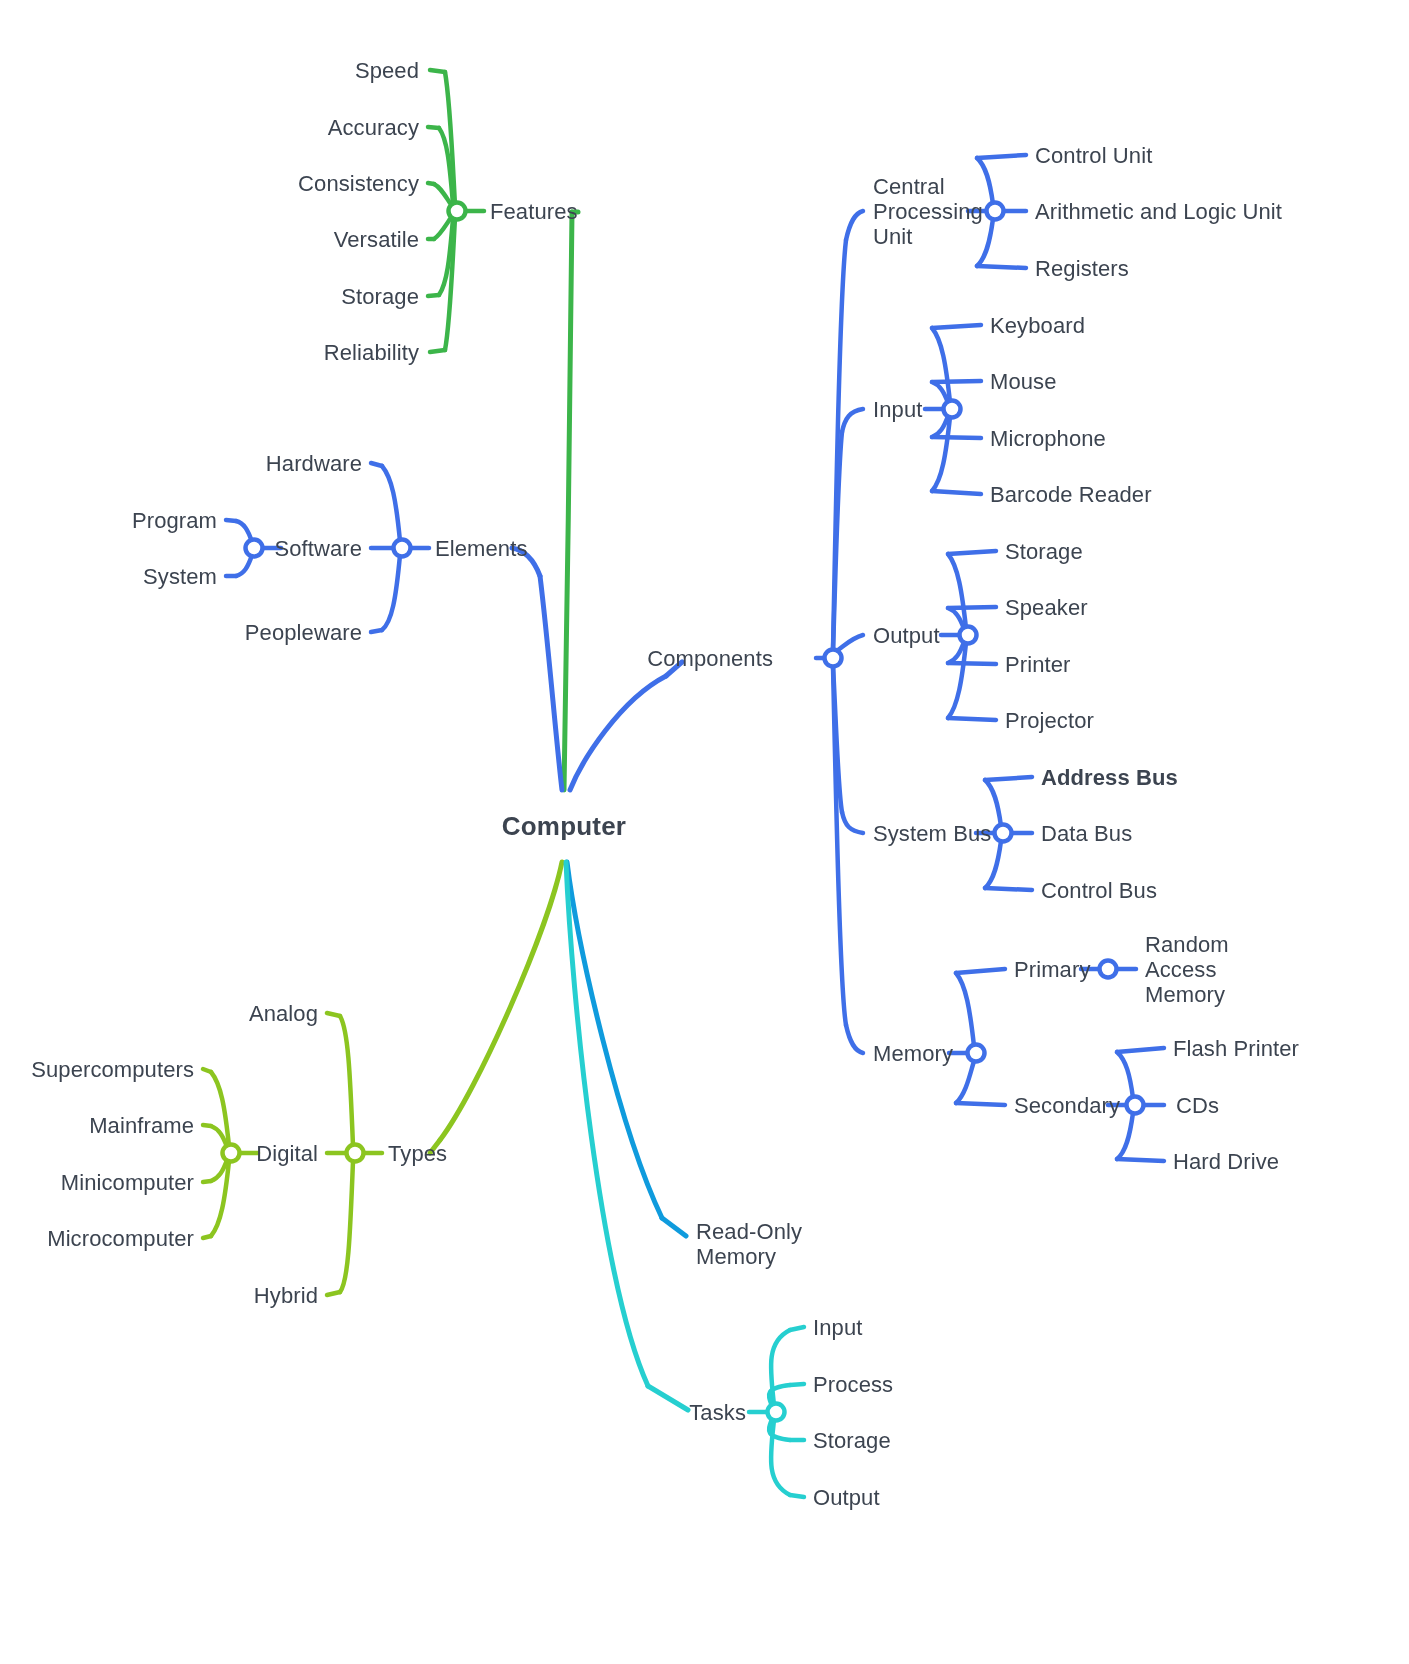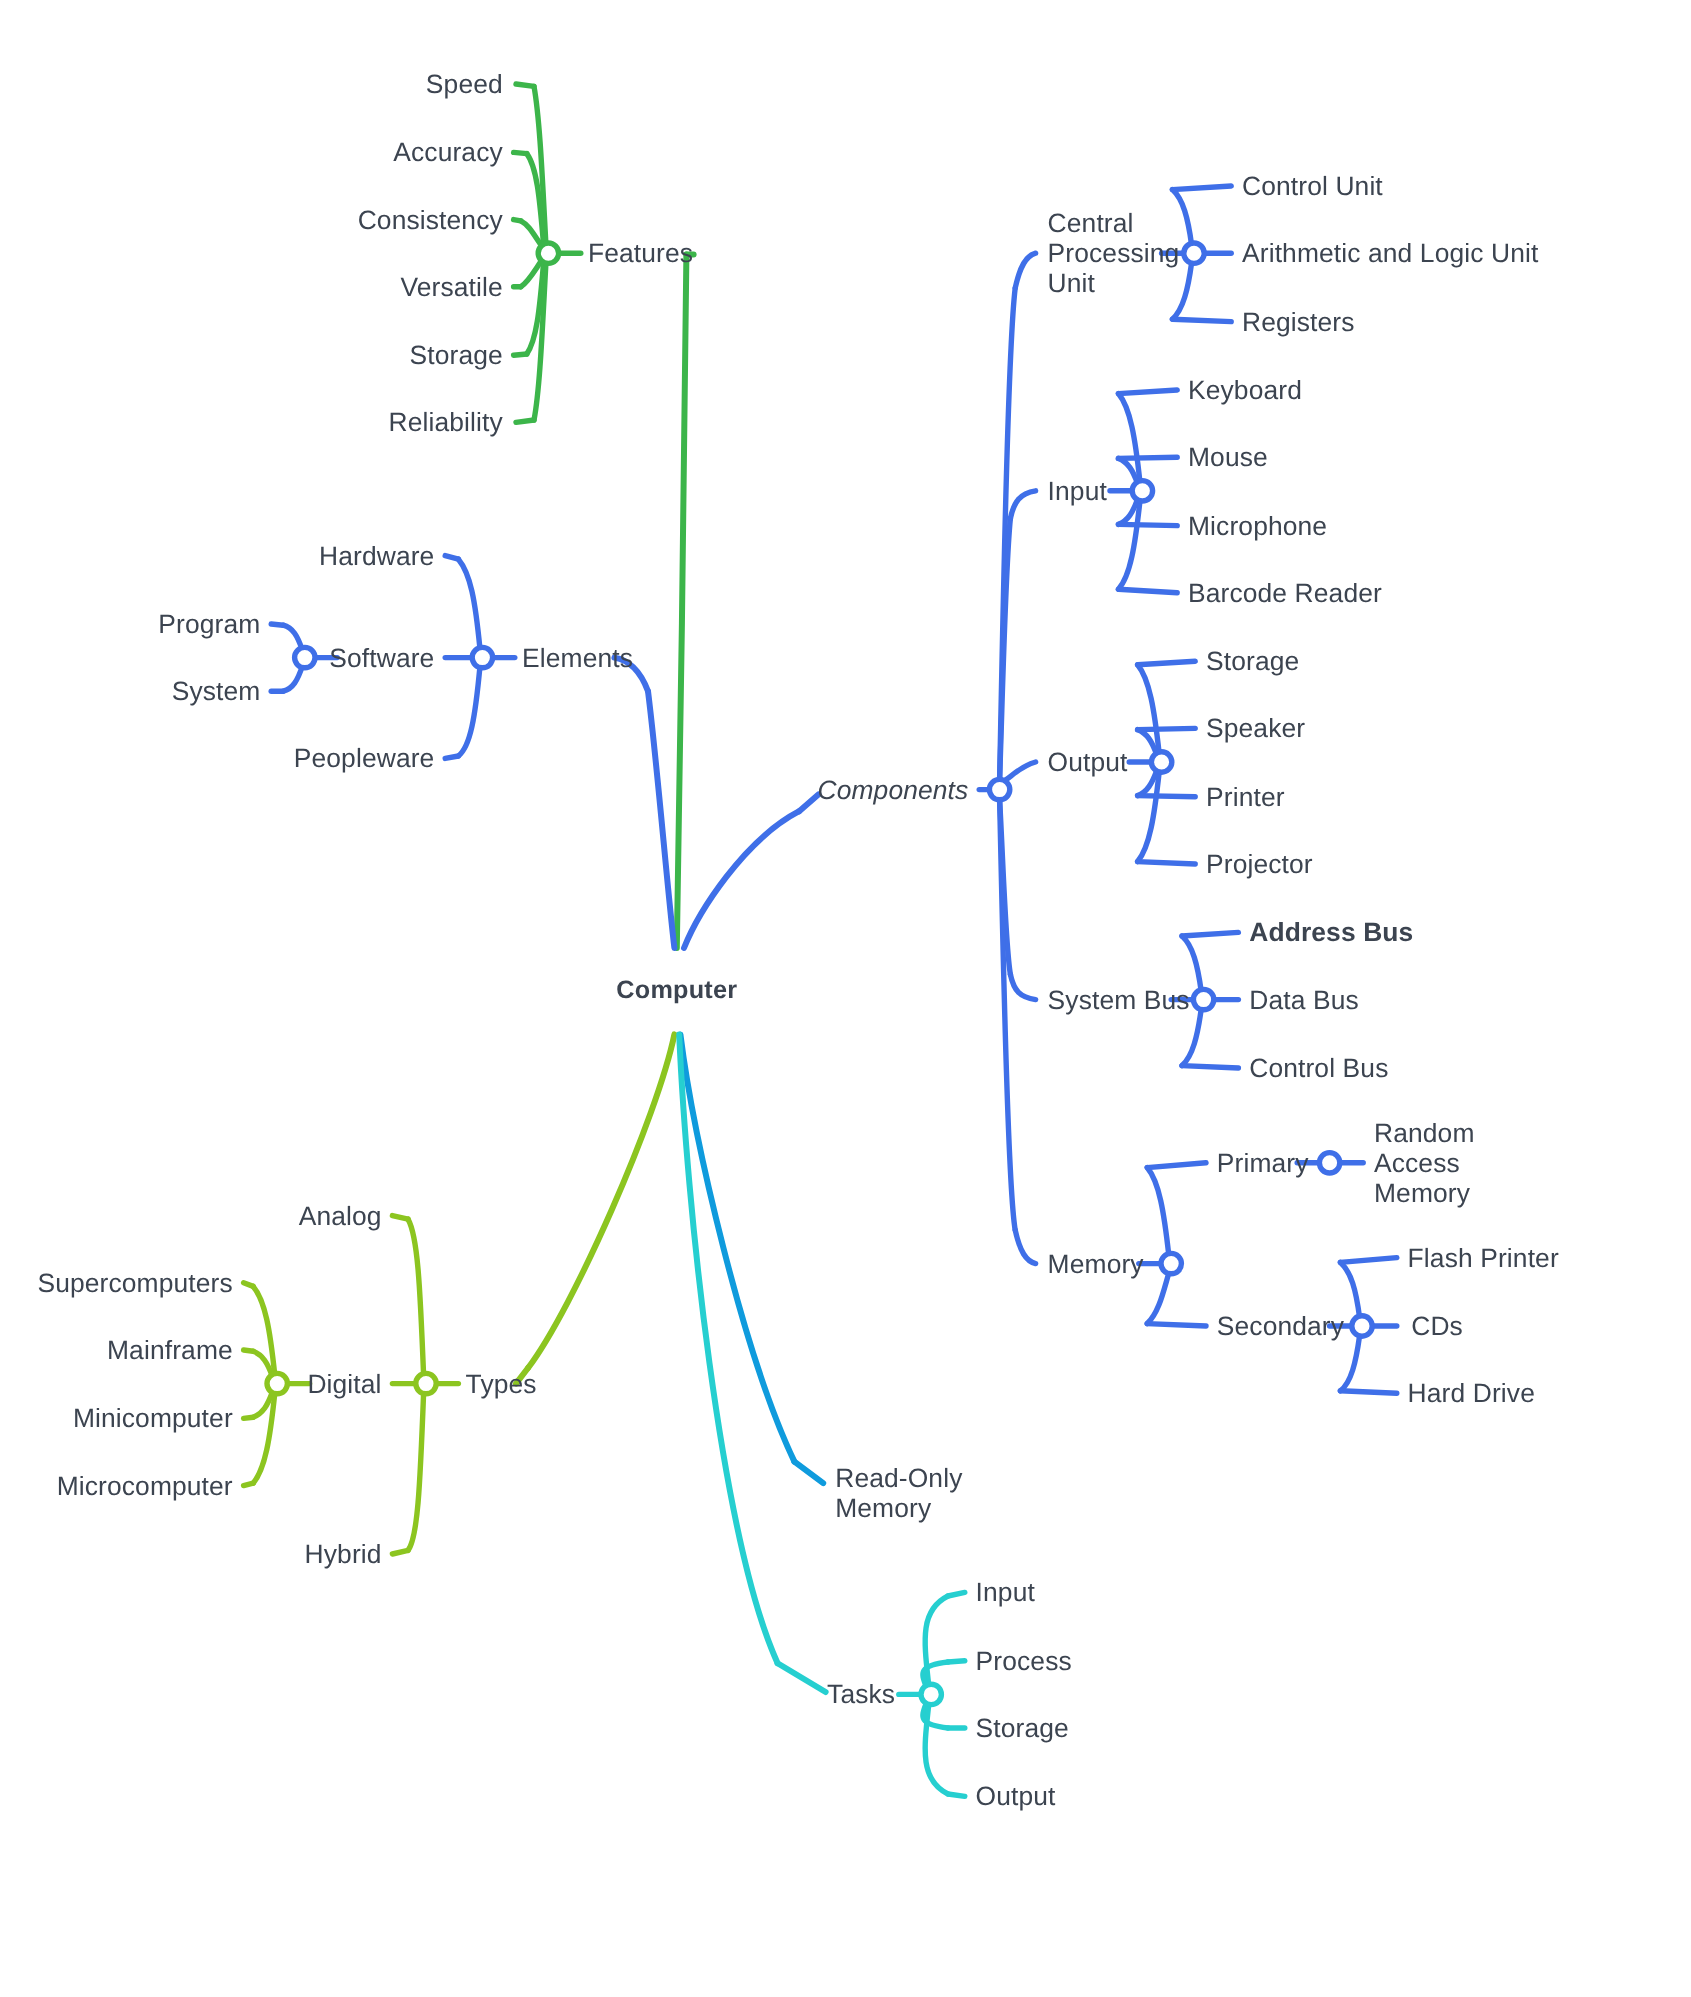--- a/index.html
+++ b/index.html
@@ -31,21 +31,21 @@
     font-size: 22px;
     line-height: 25px;
     white-space: pre;
     letter-spacing: 0.1px;
   }
   .node.r { transform: translate(-100%, -50%); text-align: right; }
   .node.l { transform: translate(0, -50%); text-align: left; }
   .root {
     position: absolute;
     transform: translate(-50%, -50%);
-    font-size: 21px;
+    font-size: 26px;
     font-weight: bold;
     color: #3c4450;
     letter-spacing: 0.2px;
     white-space: pre;
   }
 </style>
 </head>
 <body>
 
 <div id="map">
@@ -239,21 +239,21 @@
   <div class="node r" style="left:419px; top:296px;">Storage</div>
   <div class="node r" style="left:419px; top:352px;">Reliability</div>
 
   <div class="node l" style="left:435px; top:548px;">Elements</div>
   <div class="node r" style="left:362px; top:463px;">Hardware</div>
   <div class="node r" style="left:362px; top:548px;">Software</div>
   <div class="node r" style="left:362px; top:632px;">Peopleware</div>
   <div class="node r" style="left:217px; top:520px;">Program</div>
   <div class="node r" style="left:217px; top:576px;">System</div>
 
-  <div class="node r" style="left:807px; top:658px;font-style:italic;">Components</div>
+  <div class="node r" style="left:773px; top:658px;">Components</div>
   <div class="node l" style="left:873px; top:211px;">Central
 Processing
 Unit</div>
   <div class="node l" style="left:873px; top:409px;">Input</div>
   <div class="node l" style="left:873px; top:635px;">Output</div>
   <div class="node l" style="left:873px; top:833px;">System Bus</div>
   <div class="node l" style="left:873px; top:1053px;">Memory</div>
 
   <div class="node l" style="left:1035px; top:155px;">Control Unit</div>
   <div class="node l" style="left:1035px; top:211px;">Arithmetic and Logic Unit</div>

